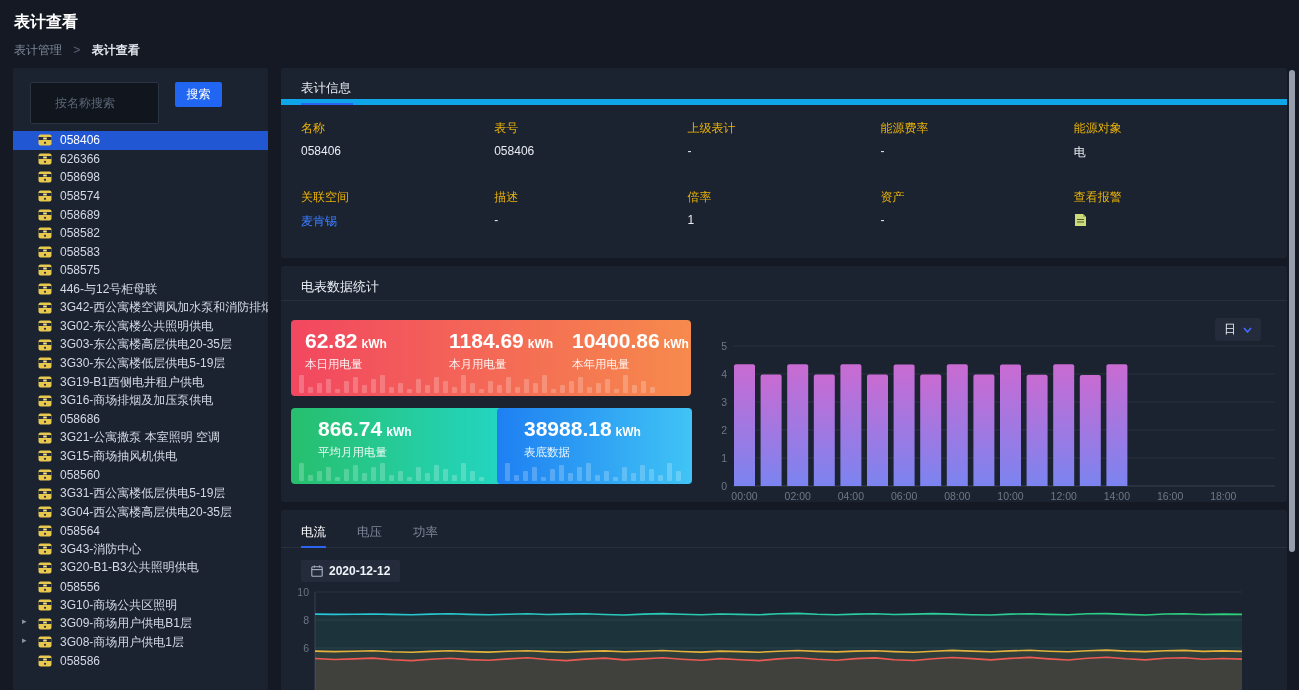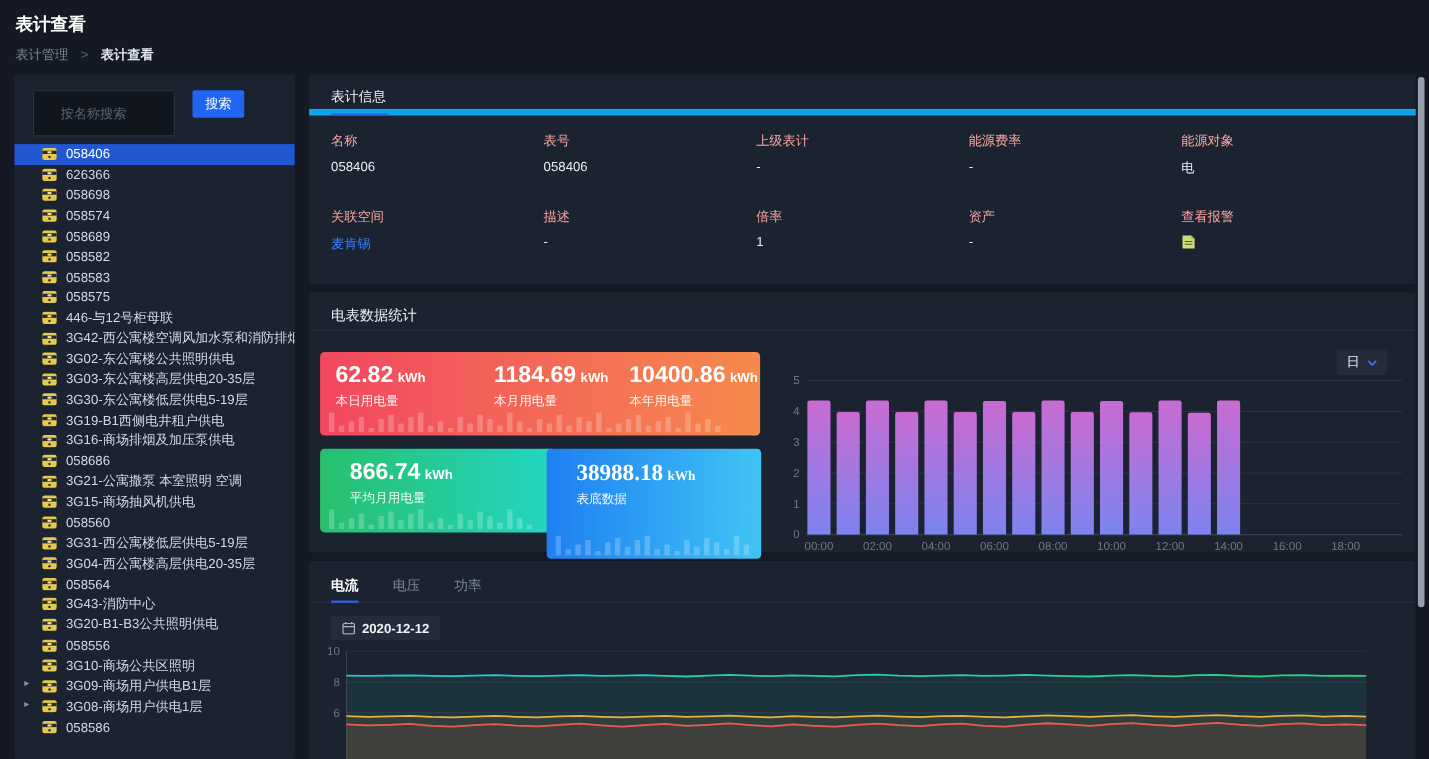--- a/index.html
+++ b/index.html
@@ -39,32 +39,32 @@
   .m-row svg.mi { position:absolute; left:25px; width:14px; height:12px; }
   .m-row .m-lbl { position:absolute; left:47px; font-size:12px; }
 
   
   .info-panel { left:281px; top:68px; width:1006px; height:190px; }
   .tabbar { position:relative; height:37px; border-bottom:6px solid #0ea5e9; }
   .tabbar .tab1 { position:absolute; left:20px; top:12px; font-size:12.5px; color:#eef1f6; cursor:pointer; }
   .tabbar .tab1-underline { position:absolute; left:20px; top:35px; width:52px; height:2px; background:#2c63f0; }
   .fields { position:absolute; left:20px; top:52px; width:966px;
     display:grid; grid-template-columns:repeat(5,1fr); row-gap:28px; }
-  .field .f-lbl { color:#fca5a5; margin-bottom:7px; }
+  .field .f-lbl { color:#eab308; margin-bottom:7px; }
   .field .f-val { color:#e9edf3; }
   .field .f-val.link { color:#3d7eff; cursor:pointer; }
 
   
   .stats-panel { left:281px; top:266px; width:1006px; height:236px; }
   .sec-title { position:absolute; left:20px; top:12px; font-size:13px; color:#eef1f6; }
   .sec-divider { position:absolute; left:0; top:34px; width:100%; height:1px; background:#252e3c; }
   .card { position:absolute; border-radius:4px; overflow:hidden; }
   .card1 { left:10px; top:54px; width:400px; height:76px; }
   .card2 { left:10px; top:142px; width:214px; height:76px; }
-  .card3 { left:216px; top:142px; width:195px; height:100px;font-family:Liberation Serif, serif; }
+  .card3 { left:216px; top:142px; width:195px; height:76px; }
   .card-items { position:absolute; left:0; top:9px; display:flex; width:100%; }
   .card1 .card-items { padding-left:14px; }
   .card2 .card-items, .card3 .card-items { padding-left:27px; }
   .card1 .ci:nth-child(1){ width:144px; } .card1 .ci:nth-child(2){ width:123px; }
   .ci .cv { color:#fff; }
   .ci .num { font-size:21px; font-weight:bold; }
   .ci .unit { font-size:12px; font-weight:bold; margin-left:4px; }
   .ci .cl { margin-top:4px; font-size:11.5px; color:rgba(255,255,255,.92); }
   .deco { position:absolute; left:8px; right:8px; bottom:3px; height:24px;
     display:flex; align-items:flex-end; gap:4px; overflow:hidden; }
@@ -72,21 +72,21 @@
   .period-sel { position:absolute; right:26px; top:52px; height:23px; padding:0 9px;
     background:#242c3b; border-radius:3px; display:flex; align-items:center; gap:7px;
     color:#e9edf3; font-size:12px; cursor:pointer; }
   .chev { width:9px; height:6px; }
   .bar-chart-box { position:absolute; left:424px; top:62px; width:575px; height:178px; }
 
   
   .trend-panel { left:281px; top:510px; width:1006px; height:182px; }
   .trend-tabs { position:relative; height:38px; border-bottom:1px solid #272f3e; }
   .t-tab { position:absolute; top:14px; font-size:12.5px; color:#7d8798; cursor:pointer; }
-  .t-tab.active { color:#ffffff; font-weight:bold; }
+  .t-tab.active { color:#ffffff; font-weight:normal; }
   .t-tab .t-under { position:absolute; left:0; top:22px; width:25px; height:2px; background:#2c63f0; }
   .date-picker { position:absolute; left:20px; top:50px; height:22px; padding:0 10px;
     background:#242c3b; border-radius:2px; display:flex; align-items:center; gap:6px;
     color:#f0f3f8; font-size:12px; font-weight:bold; cursor:pointer; }
   .line-chart-box { position:absolute; left:10px; top:76px; width:975px; height:106px; overflow:hidden; }
 
   
   .scrollbar { position:absolute; left:1288px; top:68px; width:8px; height:622px; }
   .scroll-thumb { position:absolute; left:1px; top:2px; width:6px; height:482px;
     background:#969eab; border-radius:3px; }

